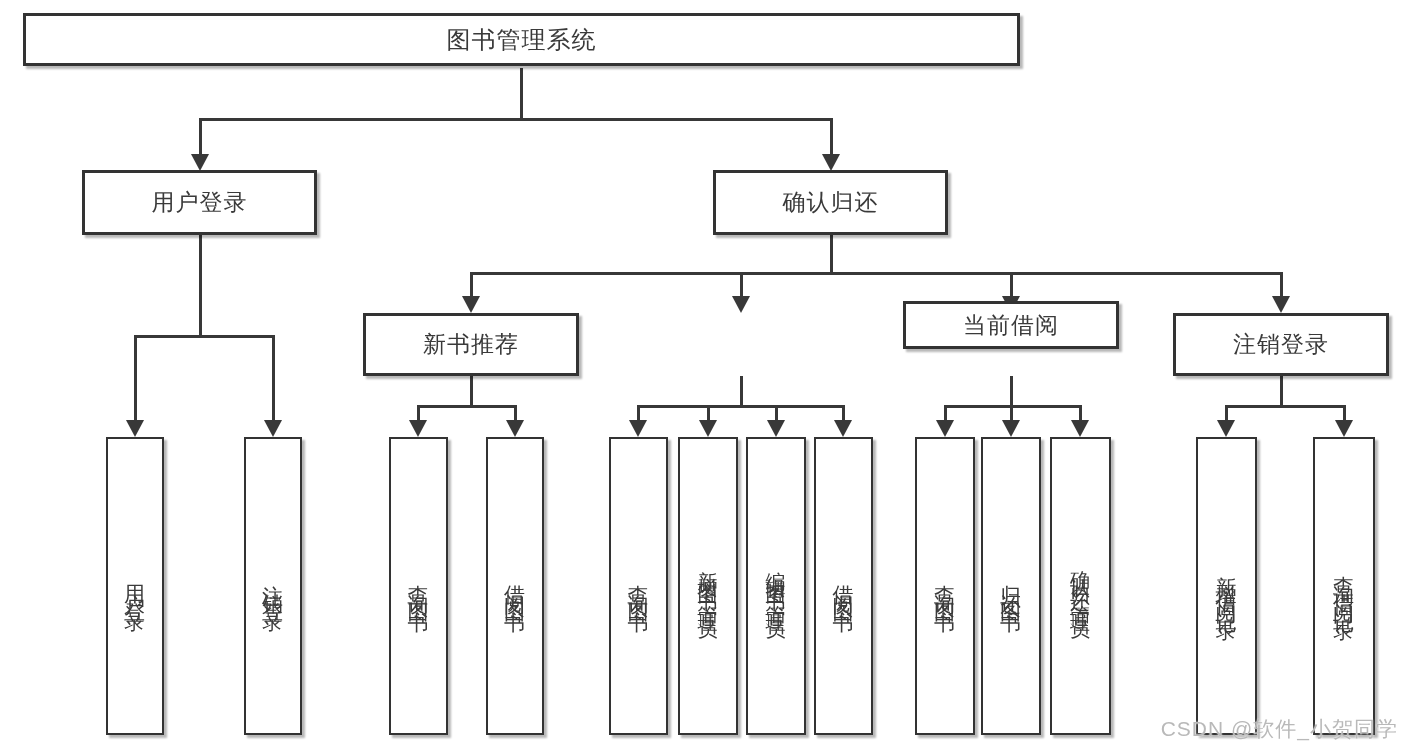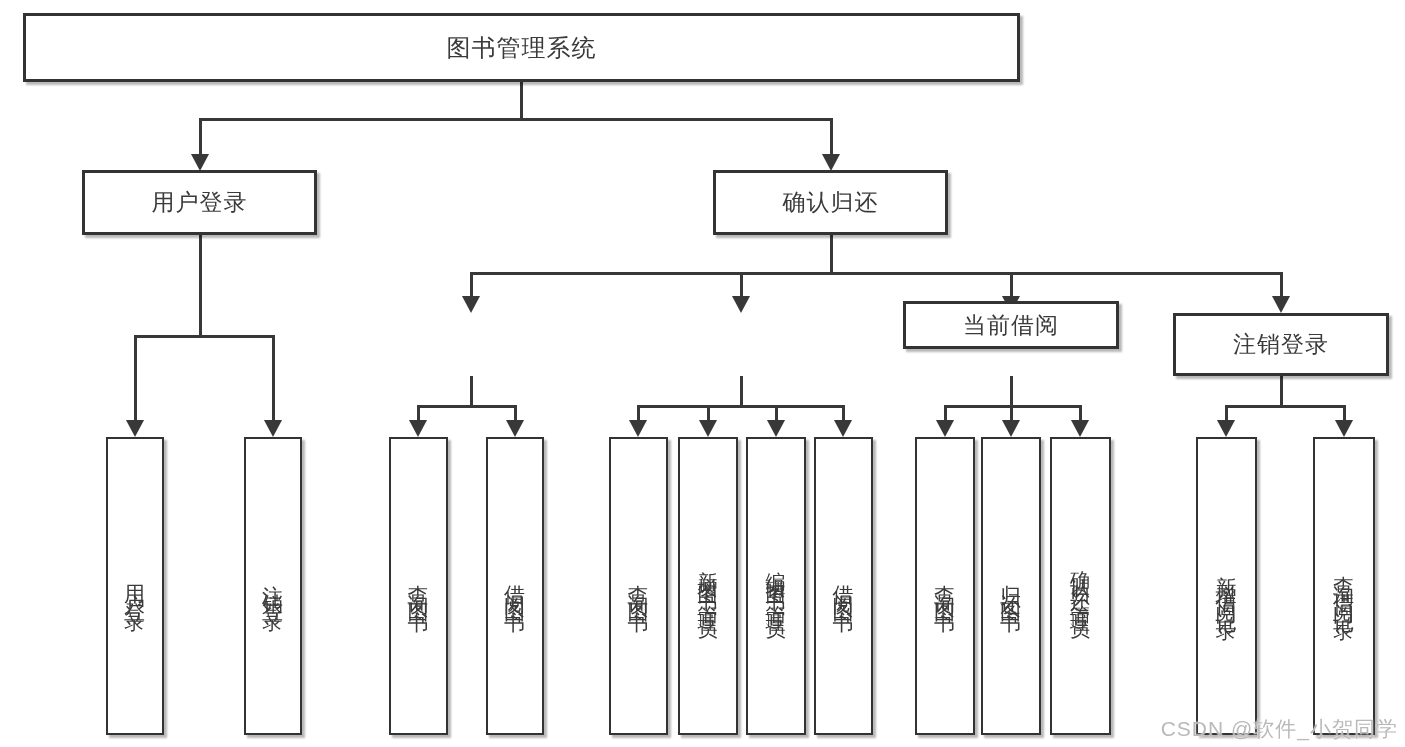--- a/index.html
+++ b/index.html
@@ -111,31 +111,34 @@
   <i class="ln v" style="left:1078.5px;top:405px;height:16px"></i>
   <i class="ar" style="left:1071px;top:420px"></i>
 
   <i class="ln v" style="left:1279.5px;top:376px;height:32px"></i>
   <i class="ln h" style="left:1224.5px;top:405px;width:121px"></i>
   <i class="ln v" style="left:1224.5px;top:405px;height:16px"></i>
   <i class="ar" style="left:1217px;top:420px"></i>
   <i class="ln v" style="left:1342.5px;top:405px;height:16px"></i>
   <i class="ar" style="left:1335px;top:420px"></i>
 
-  <div class="node root" style="left:23px;top:13px;width:997px;height:69px">
+  <div class="node root" style="left:23px;top:13px;width:997px;height:53px">
     <span class="lbl">图书管理系统</span>
   </div>
 
   <div class="node" style="left:82px;top:170px;width:235px;height:65px">
     <span class="lbl">用户登录</span>
   </div>
   <div class="node" style="left:713px;top:170px;width:235px;height:65px">
     <span class="lbl">确认归还</span>
   </div>
 
+  <div class="node" style="left:363px;top:313px;width:216px;height:63px">
+    <span class="lbl">新书推荐</span>
+  </div>
   <div class="node" style="left:903px;top:301px;width:216px;height:48px">
     <span class="lbl">当前借阅</span>
   </div>
   <div class="node" style="left:1173px;top:313px;width:216px;height:63px">
     <span class="lbl">注销登录</span>
   </div>
 
   <div class="leaf" style="left:106px;width:58px">
     <span class="vt">用户登录</span>
   </div>

